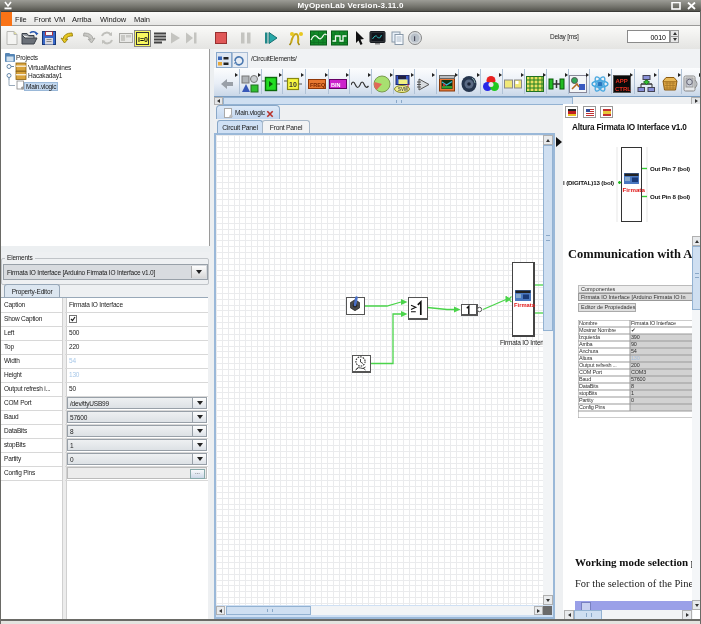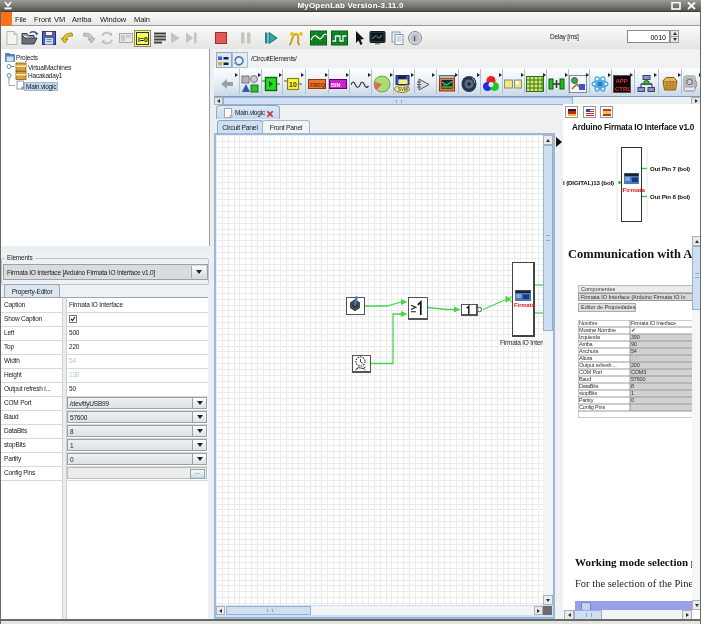--- a/index.html
+++ b/index.html
@@ -577,21 +577,21 @@
     <div style="margin:1.5px;height:7px;background:linear-gradient(#222 33%,#c02020 33%,#c02020 66%,#e8c020 66%);"></div>
   </div>
   <div class="abs" style="left:20px;top:2px;width:13px;height:12px;background:#fff;border:1px solid #999;box-sizing:border-box;">
     <div style="margin:1.5px;height:7px;background:repeating-linear-gradient(#c03030 0,#c03030 1px,#fff 1px,#fff 2px);position:relative;">
           <div style="position:absolute;left:0;top:0;width:4px;height:3.5px;background:#334d99;"></div>
         </div>
   </div>
   <div class="abs" style="left:37px;top:2px;width:13px;height:12px;background:#fff;border:1px solid #999;box-sizing:border-box;">
     <div style="margin:1.5px;height:7px;background:linear-gradient(#c23030 0,#c23030 28%,#e8c838 28%,#e8c838 72%,#c23030 72%,#c23030 100%);"></div>
   </div>
-  <div class="abs" style="left:9px;top:19px;font-size:8.2px;font-weight:bold;letter-spacing:-0.2px;color:#111;white-space:nowrap;">Arduino Firmata IO Interface v1.0</div>
+  <div class="abs" style="left:9px;top:19px;font-size:8.2px;font-weight:bold;letter-spacing:-0.2px;color:#111;white-space:nowrap;">Altura Firmata IO Interface v1.0</div>
 
   <svg class="abs" style="left:0;top:40px;" width="138" height="122" viewBox="0 0 138 122">
     <line x1="54" y1="3" x2="54" y2="78" stroke="#ddd" stroke-width="0.7"></line>
     <line x1="84" y1="3" x2="84" y2="78" stroke="#ddd" stroke-width="0.7"></line>
     <rect x="58.5" y="3.5" width="20" height="74" fill="#fff" stroke="#333" stroke-width="1" shape-rendering="crispEdges"></rect>
     <rect x="61" y="29" width="15" height="11" fill="#4a78c0"></rect>
     <rect x="61.5" y="29.5" width="14" height="2.5" fill="#222"></rect>
     <rect x="62" y="33" width="5" height="4" fill="#88aacc"></rect>
     <rect x="69" y="33.5" width="6" height="4.5" fill="#1a3a78"></rect>
     <text x="59.5" y="47.5" font-family="Liberation Sans" font-size="6.2" font-weight="bold" fill="#e01818">Firmata</text>

